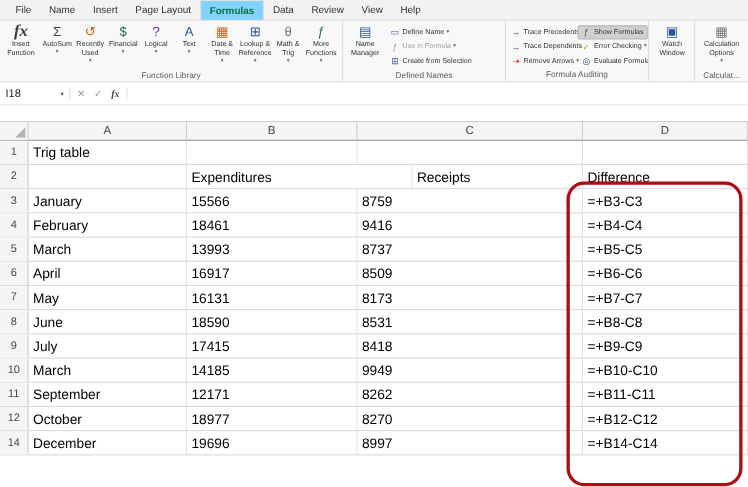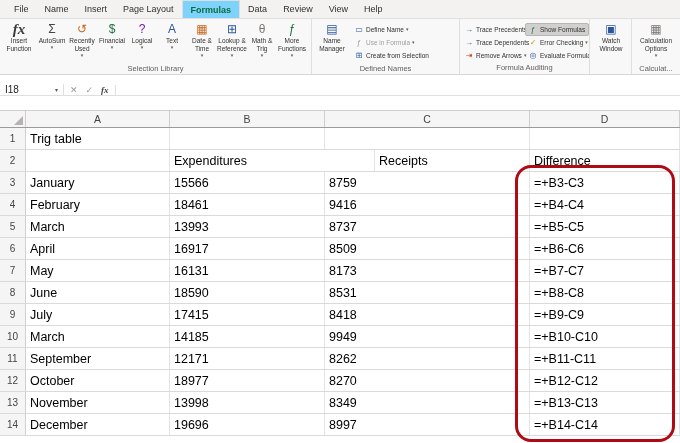--- a/index.html
+++ b/index.html
@@ -27,21 +27,21 @@
   .smallstack{display:flex;flex-direction:column;justify-content:flex-start;padding-top:3px}
   .w106{width:106px}
   .w64{width:64px}
   .smallrow{display:flex;align-items:center;height:13px;font-size:6.5px;color:#323130;padding:0 2px;white-space:nowrap;border:1px solid transparent}
   .smallrow .sicon{width:10px;font-size:8px;text-align:center;margin-right:2px;flex:none}
   .smallrow .caret{margin-left:2px}
   .smallrow.selected{background:#d2d0ce;border:1px solid #b8b6b4;border-radius:2px}
   .smallrow.disabled{color:#a19f9d}
 
   
-  .formulabar{height:21px;display:flex;align-items:flex-end;background:#fff;border-bottom:1px solid #e1dfdd}
+  .formulabar{height:21px;display:flex;align-items:center;background:#fff;border-bottom:1px solid #e1dfdd}
   .namebox{width:64px;display:flex;align-items:center;justify-content:space-between;padding:0 5px;border-right:1px solid #e1dfdd;font-size:10px;color:#252423}
   .nbcaret{font-size:6px;color:#605e5c}
   .fbicons{display:flex;align-items:center;border-right:1px solid #e1dfdd;padding:0 6px;gap:8px;font-size:9px;color:#9b9997}
   .fbicons .fx{font-style:italic;font-family:"Liberation Serif",serif;color:#444;font-weight:700}
   .fx-input{flex:1;background:#fff}
 
   
   .sheet-gap{height:14px;background:#fff}
   .colheaders{display:flex;height:18px;background:#f5f5f5;border-top:1px solid #d0cece;border-bottom:1px solid #9b9b9b;font-size:10.5px;color:#444}
   .corner{width:26px;border-right:1px solid #d0cece;position:relative;background:#f5f5f5;flex:none}
@@ -119,21 +119,21 @@
             <div class="blabel">Math &amp; Trig</div>
             <div class="caret">▾</div>
           </div>
           <div class="bigbtn">
             <div class="bicon" style="color: rgb(33, 115, 70);">ƒ</div>
             <div class="blabel">More Functions</div>
             <div class="caret">▾</div>
           </div>
         </div>
     </div>
-    <div class="group-label">Selection Library</div>
+    <div class="group-label">Function Library</div>
   </div>
 
   <div class="group" style="width:148px">
     <div class="group-content">
       <div class="bigbtn" style="width:38px">
         <div class="bicon" style="color:#2b579a">▤</div>
         <div class="blabel">Name Manager</div>
       </div>
       <div class="smallstack w106">
           <div class="smallrow">
@@ -316,27 +316,20 @@
       <div class="cell c3">=+B11-C11</div>
     </div>
     <div class="row">
       <div class="rownum">12</div>
       <div class="cell c0">October</div>
       <div class="cell c1">18977</div>
       <div class="cell c2">8270</div>
       <div class="cell c3">=+B12-C12</div>
     </div>
     <div class="row">
-      <div class="rownum">13</div>
-      <div class="cell c0">November</div>
-      <div class="cell c1">13998</div>
-      <div class="cell c2">8349</div>
-      <div class="cell c3">=+B13-C13</div>
-    </div>
-    <div class="row">
       <div class="rownum">14</div>
       <div class="cell c0">December</div>
       <div class="cell c1">19696</div>
       <div class="cell c2">8997</div>
       <div class="cell c3">=+B14-C14</div>
     </div>
   </div>
 
 <div class="annotation" style="border-color: rgb(176, 11, 20);"></div>
 

